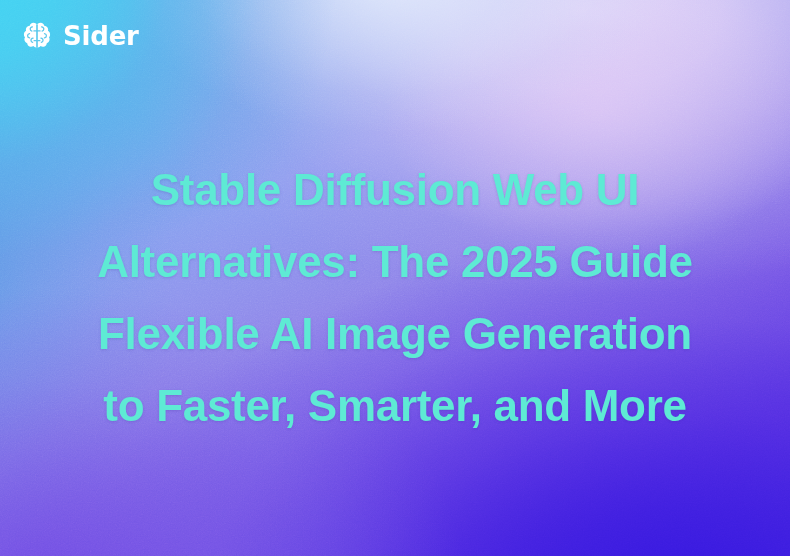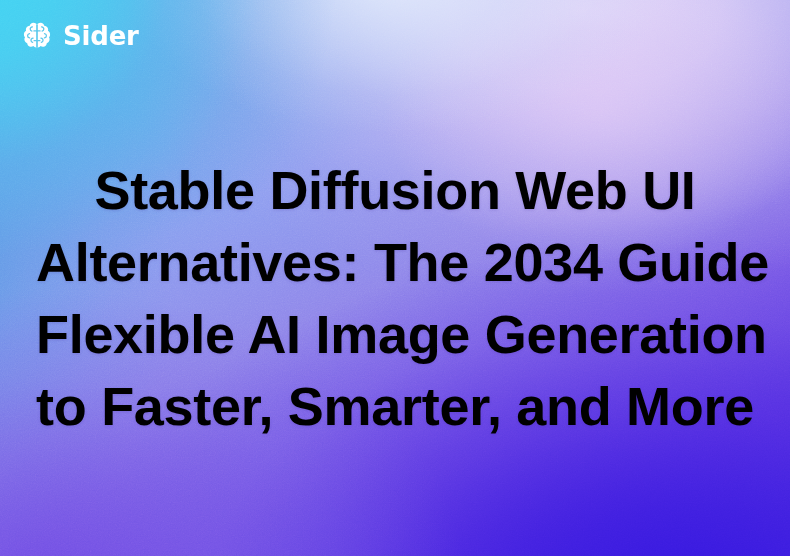--- a/index.html
+++ b/index.html
@@ -151,24 +151,24 @@
     right: 0;
     top: 133px;
     z-index: 4;
     padding: 0 36px;
     box-sizing: border-box;
     text-align: center;
   }
 
   .headline-line {
     display: block;
-    color: #000000;
+    color: #5eead4;
     font-family: "Liberation Sans", sans-serif;
     font-weight: 700;
-    font-size: 54px;
+    font-size: 44px;
     line-height: 72px;
     letter-spacing: -0.3px;
     white-space: nowrap;
     text-shadow: 0 1px 3px rgba(60, 40, 150, 0.20);
     user-select: none;
   }
 </style>
 </head>
 <body>
 
@@ -212,18 +212,18 @@
         <path d="M19.99 14.1h3.6"></path>
         <path d="M19.99 25.5h-3.4"></path>
         <path d="M19.99 25.5h3.4"></path>
       </g>
     </svg>
     <span id="logo-wordmark">Sider</span>
   </div>
 
   <h1 id="headline">
     <span class="headline-line">Stable Diffusion Web UI</span>
-    <span class="headline-line">Alternatives: The 2034 Guide</span>
+    <span class="headline-line">Alternatives: The 2025 Guide</span>
     <span class="headline-line">Flexible AI Image Generation</span>
     <span class="headline-line">to Faster, Smarter, and More</span>
   </h1>
 
 </div>
 
 </body></html>

